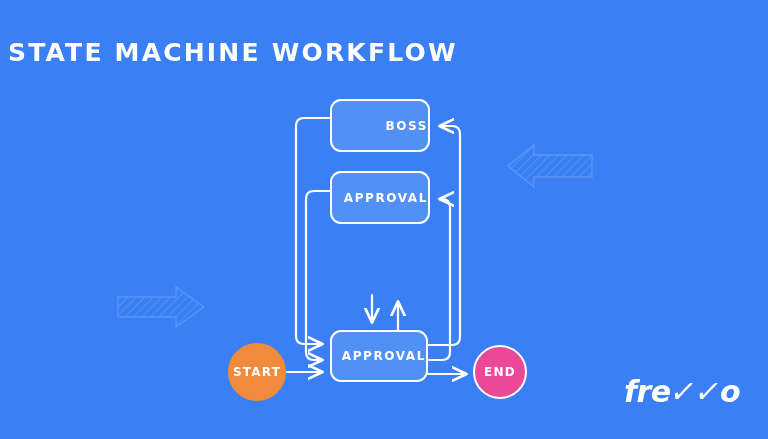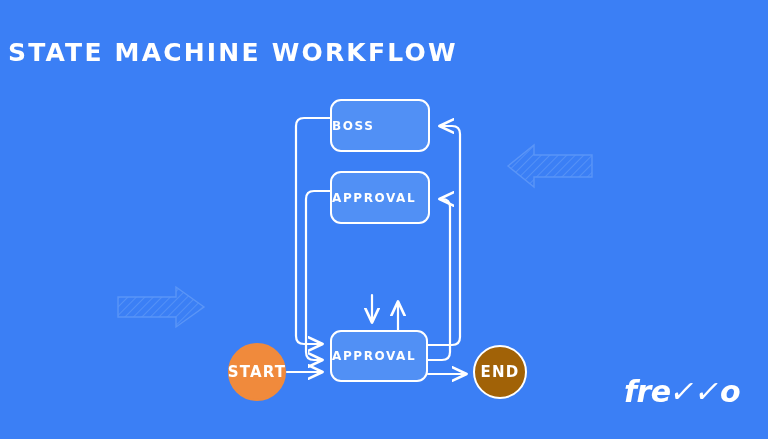--- a/index.html
+++ b/index.html
@@ -22,46 +22,46 @@
     font-family:"DejaVu Sans","Liberation Sans",sans-serif;
   }
   .node-box{
     position:absolute;
     background:#5190f5;
     border:2.5px solid #ffffff;
     border-radius:11px;
     box-sizing:border-box;
     display:flex;
     align-items:center;
-    justify-content:flex-start;
+    justify-content:flex-end;
     color:#ffffff;
     font-size:12px;
     font-weight:bold;
     letter-spacing:1.6px;
   }
   .node-circle{
     position:absolute;
     border-radius:50%;
     box-sizing:border-box;
     display:flex;
     align-items:center;
     justify-content:center;
     color:#ffffff;
-    font-size:15px;
+    font-size:12px;
     font-weight:bold;
     letter-spacing:1.2px;
   }
   #start-node{
     left:228px;top:343px;width:58px;height:58px;
     background:#f08a3c;
     border:2.5px solid #f08a3c;
   }
   #end-node{
     left:473px;top:345px;width:54px;height:54px;
-    background:#a16207;
+    background:#ec4899;
     border:2.5px solid #ffffff;
   }
   #boss-node{left:330px;top:99px;width:100px;height:53px;}
   #finance-node{left:330px;top:171px;width:100px;height:53px;}
   #legal-node{left:330px;top:242px;width:100px;height:53px;}
   #approval-node{left:330px;top:330px;width:98px;height:52px;}
   svg#edges{position:absolute;left:0;top:0;width:768px;height:439px;pointer-events:none;}
   svg#deco{position:absolute;left:0;top:0;width:768px;height:439px;pointer-events:none;}
   .logo{
     position:absolute;

